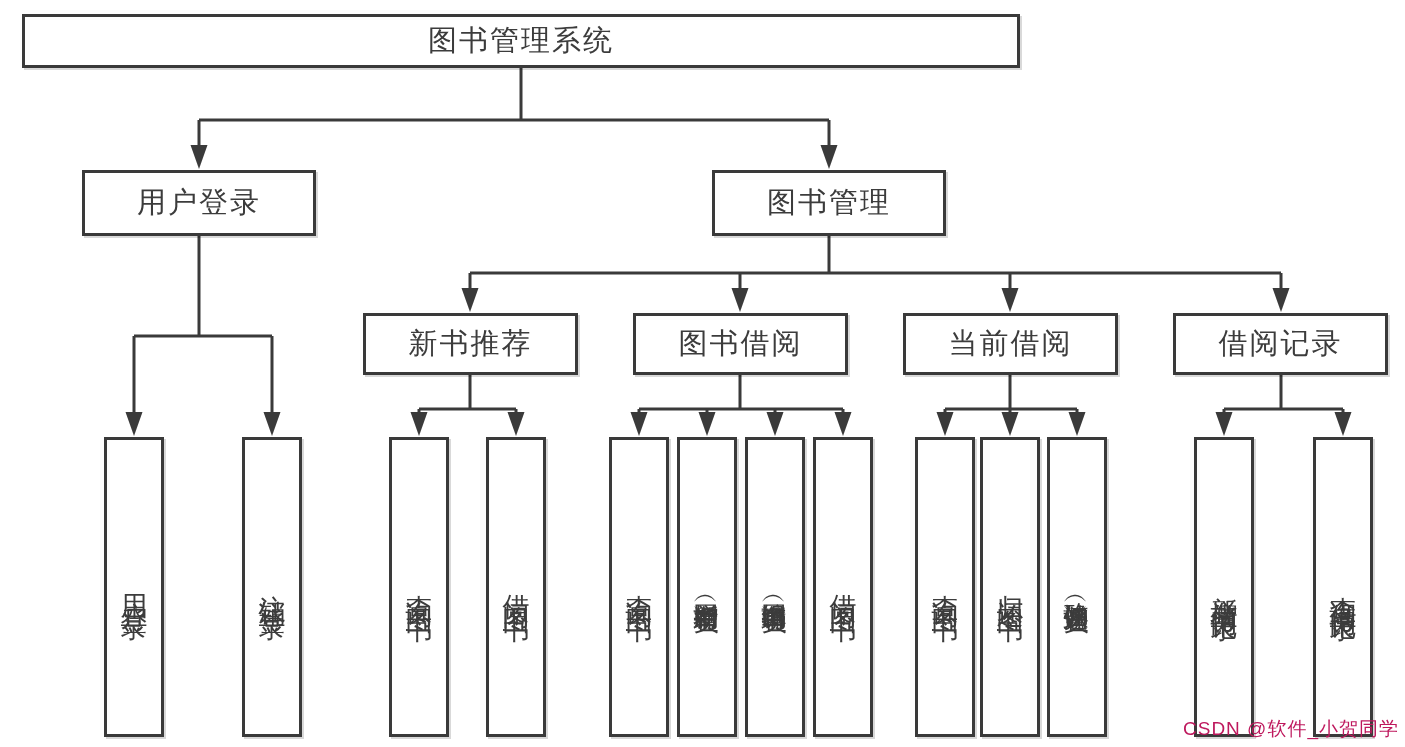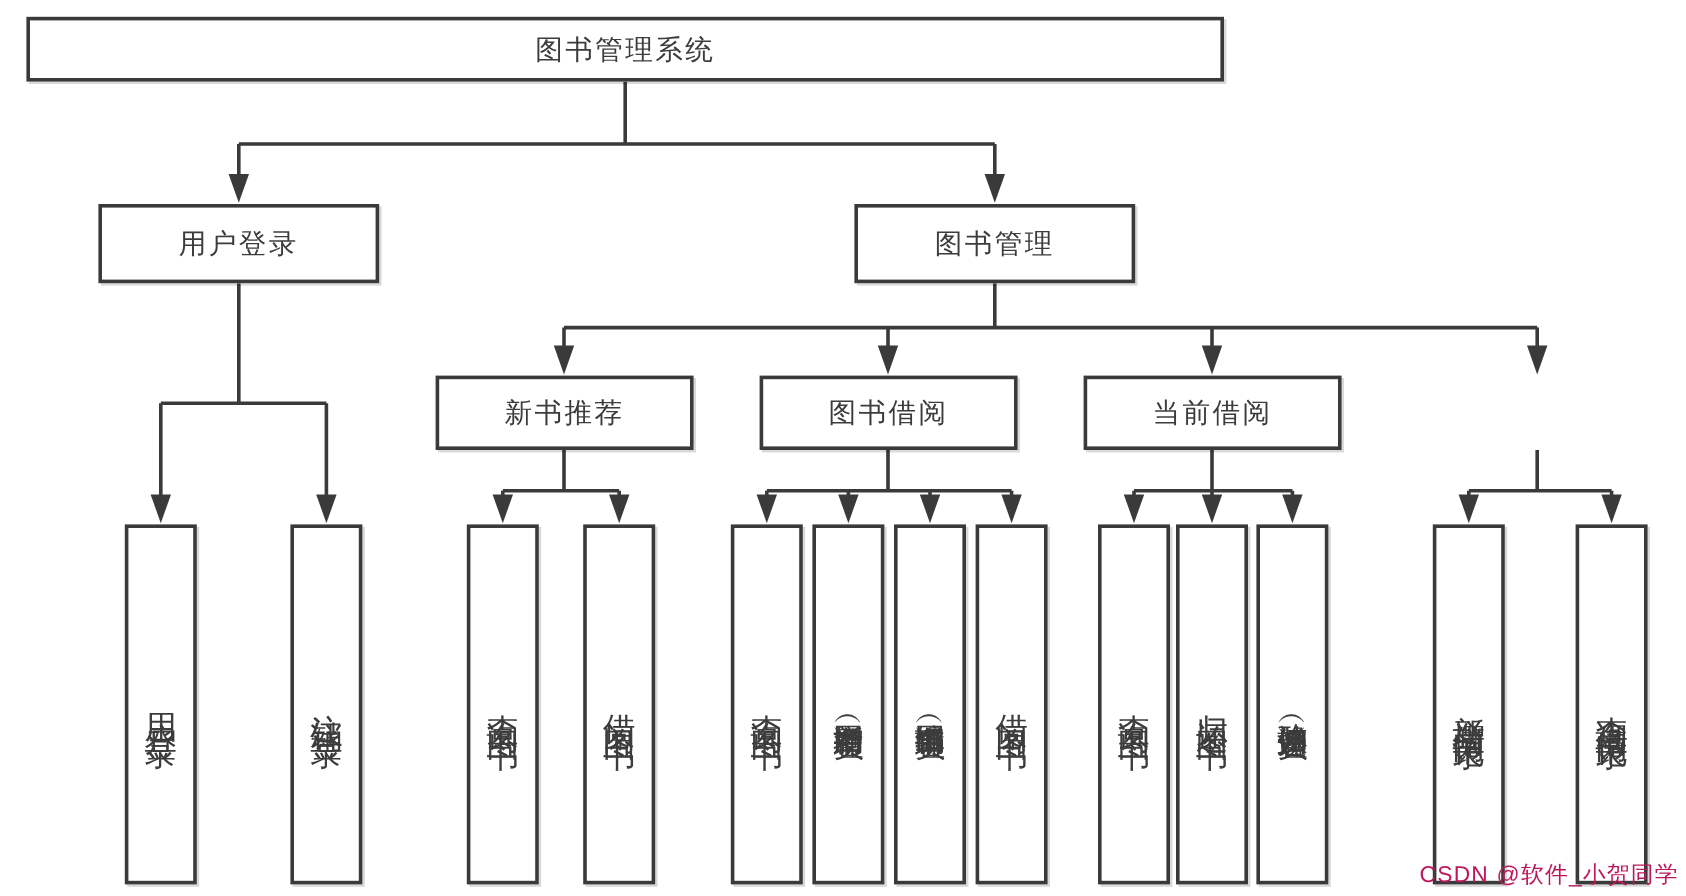--- a/index.html
+++ b/index.html
@@ -24,21 +24,21 @@
   }
   .node {
     position: absolute;
     box-sizing: border-box;
     border: 3px solid #3a3a3a;
     background: #ffffff;
     display: flex;
     align-items: center;
     justify-content: center;
     color: #3c3c3c;
-    font-size: 23px;
+    font-size: 29px;
     letter-spacing: 2px;
     box-shadow: 2px 2px 0 rgba(0,0,0,0.15);
     white-space: nowrap;
   }
   .lvl2 { top: 170px; width: 234px; height: 66px; }
   .lvl3 { top: 313px; width: 215px; height: 62px; }
   .vert {
     top: 437px;
     width: 60px;
     height: 300px;
@@ -109,20 +109,21 @@
   </svg>
 
   <div class="node" style="left:22px; top:14px; width:998px; height:54px">图书管理系统</div>
 
   <div class="node lvl2" style="left:82px">用户登录</div>
   <div class="node lvl3" style="left:363px">新书推荐</div>
 
   <div class="node lvl2" style="left:712px">图书管理</div>
   <div class="node lvl3" style="left:903px">当前借阅</div>
   <div class="node lvl3" style="left:633px">图书借阅</div>
+  <div class="node lvl3" style="left:1173px">借阅记录</div>
 
   <div class="node vert sp4" style="left:104px">用户登录</div>
   <div class="node vert sp4" style="left:242px">注销登录</div>
 
   <div class="node vert sp4" style="left:389px">查询图书</div>
   <div class="node vert sp4" style="left:486px">借阅图书</div>
 
   <div class="node vert sp4" style="left:609px">查询图书</div>
   <div class="node vert sp9" style="left:677px">新增图书（管理员）</div>
   <div class="node vert sp9" style="left:745px">编辑图书（管理员）</div>

